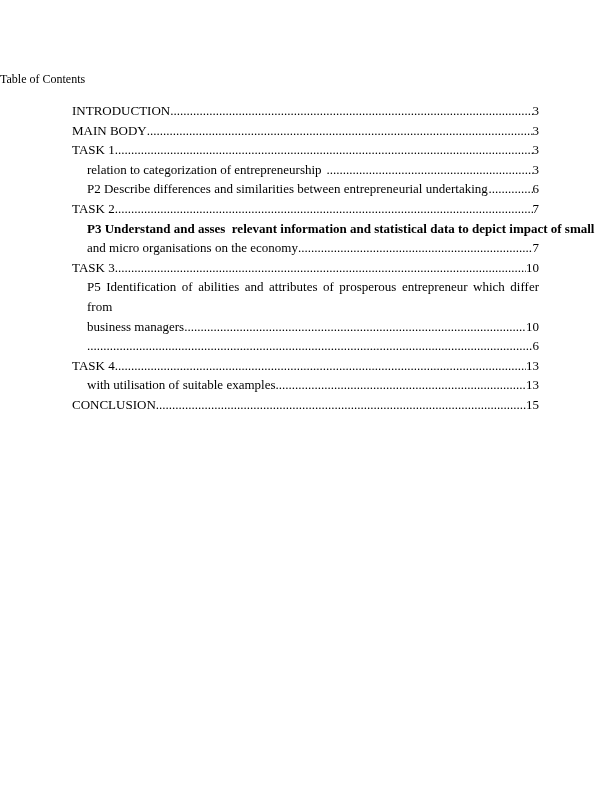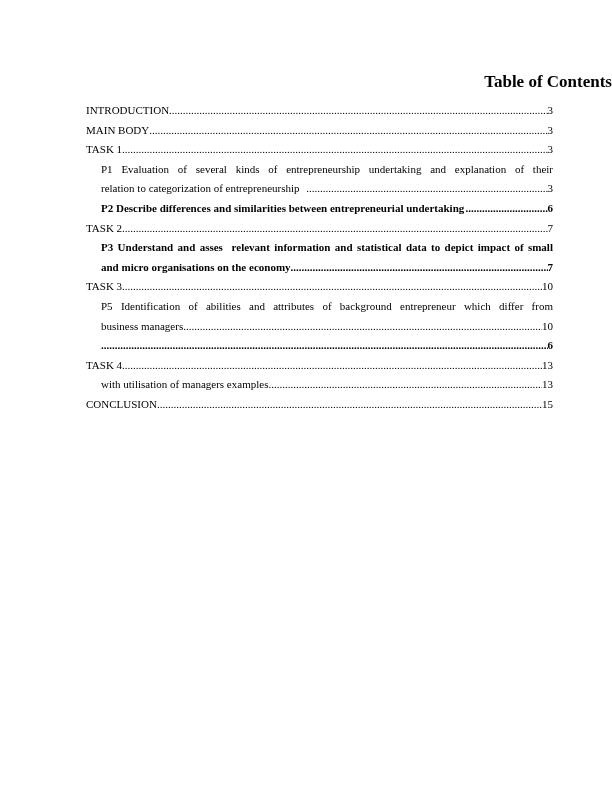--- a/index.html
+++ b/index.html
@@ -1,22 +1,22 @@
 <!DOCTYPE html>
 <html><head>
 <meta charset="utf-8">
 <style>
   html, body { margin:0; padding:0; background:#fff; }
   body { width:612px; height:792px; position:relative; overflow:hidden;
          font-family:"Liberation Serif", serif; color:#000; }
-  .title { position:absolute; left:0; width:612px; top:72px; text-align:right;
-           font-weight:bold; font-size:17px; }
-  .toc { position:absolute; left:86px; top:101px; width:467px; font-size:11px; }
+  .title { position:absolute; left:0; width:612px; top:72px; text-align:left;
+           font-weight:normal; font-size:12px; }
+  .toc { position:absolute; left:72px; top:101px; width:467px; font-size:13px; }
   .entry { position:relative; line-height:19.6px; height:19.6px; }
-  .entry.l2 { padding-left:15px;font-weight:bold; }
+  .entry.l2 { padding-left:15px; }
   .row { display:flex; align-items:baseline; white-space:nowrap; overflow:hidden; }
   .row .txt { flex:0 0 auto; }
   .row .dots { flex:1 1 auto; overflow:hidden; white-space:nowrap; letter-spacing:0; }
   .row .dots::after { content:"........................................................................................................................................................................................................................................"; }
   .row .pg { flex:0 0 auto; }
   .wrap { line-height:19.6px; text-align:justify; text-align-last:justify; padding-left:15px; }
   .multi { height:auto; }
 </style>
 </head>
 <body>
@@ -43,21 +43,20 @@
 
   <div class="entry">
     <div class="row">
         <span class="txt">TASK 1</span>
         <span class="dots"></span>
         <span class="pg">3</span>
       </div>
   </div>
 
   <div class="entry multi">
-    <div class="wrap">P1 Evaluation of several kinds of entrepreneurship undertaking and explanation of their</div>
     <div class="row" style="padding-left:15px;align-items:flex-end;">
         <span class="txt">relation to categorization of entrepreneurship</span>
         <span style="display:inline-block;width:18px;"></span>
         <span class="dots"></span>
         <span class="pg">3</span>
       </div>
   </div>
 
   <div class="entry l2">
     <div class="row">
@@ -71,38 +70,38 @@
   <div class="entry">
     <div class="row">
         <span class="txt">TASK 2</span>
         <span class="dots"></span>
         <span class="pg">7</span>
       </div>
   </div>
 
   <div class="entry multi">
     <div class="wrap" style="white-space:pre;font-weight:bold;">P3 Understand and asses  relevant information and statistical data to depict impact of small</div>
-    <div class="row" style="padding-left:15px;font-weight:bold;">
+    <div class="row" style="padding-left:15px;">
         <span class="txt">and micro organisations on the economy</span>
         <span class="dots"></span>
         <span class="pg">7</span>
       </div>
   </div>
 
 
   <div class="entry">
     <div class="row">
         <span class="txt">TASK 3</span>
         <span class="dots"></span>
         <span class="pg">10</span>
       </div>
   </div>
 
   <div class="entry multi">
-    <div class="wrap">P5 Identification of abilities and attributes of background entrepreneur which differ from</div>
+    <div class="wrap">P5 Identification of abilities and attributes of prosperous entrepreneur which differ from</div>
     <div class="row" style="padding-left:15px;">
         <span class="txt">business managers</span>
         <span class="dots"></span>
         <span class="pg">10</span>
       </div>
   </div>
 
   <div class="entry l2">
     <div class="row">
         <span class="dots"></span>
@@ -113,21 +112,21 @@
   <div class="entry">
     <div class="row">
         <span class="txt">TASK 4</span>
         <span class="dots"></span>
         <span class="pg">13</span>
       </div>
   </div>
 
   <div class="entry multi">
     <div class="row" style="padding-left:15px;">
-        <span class="txt">with utilisation of managers examples</span>
+        <span class="txt">with utilisation of suitable examples</span>
         <span class="dots"></span>
         <span class="pg">13</span>
       </div>
   </div>
 
   <div class="entry">
     <div class="row">
         <span class="txt">CONCLUSION</span>
         <span class="dots"></span>
         <span class="pg">15</span>

